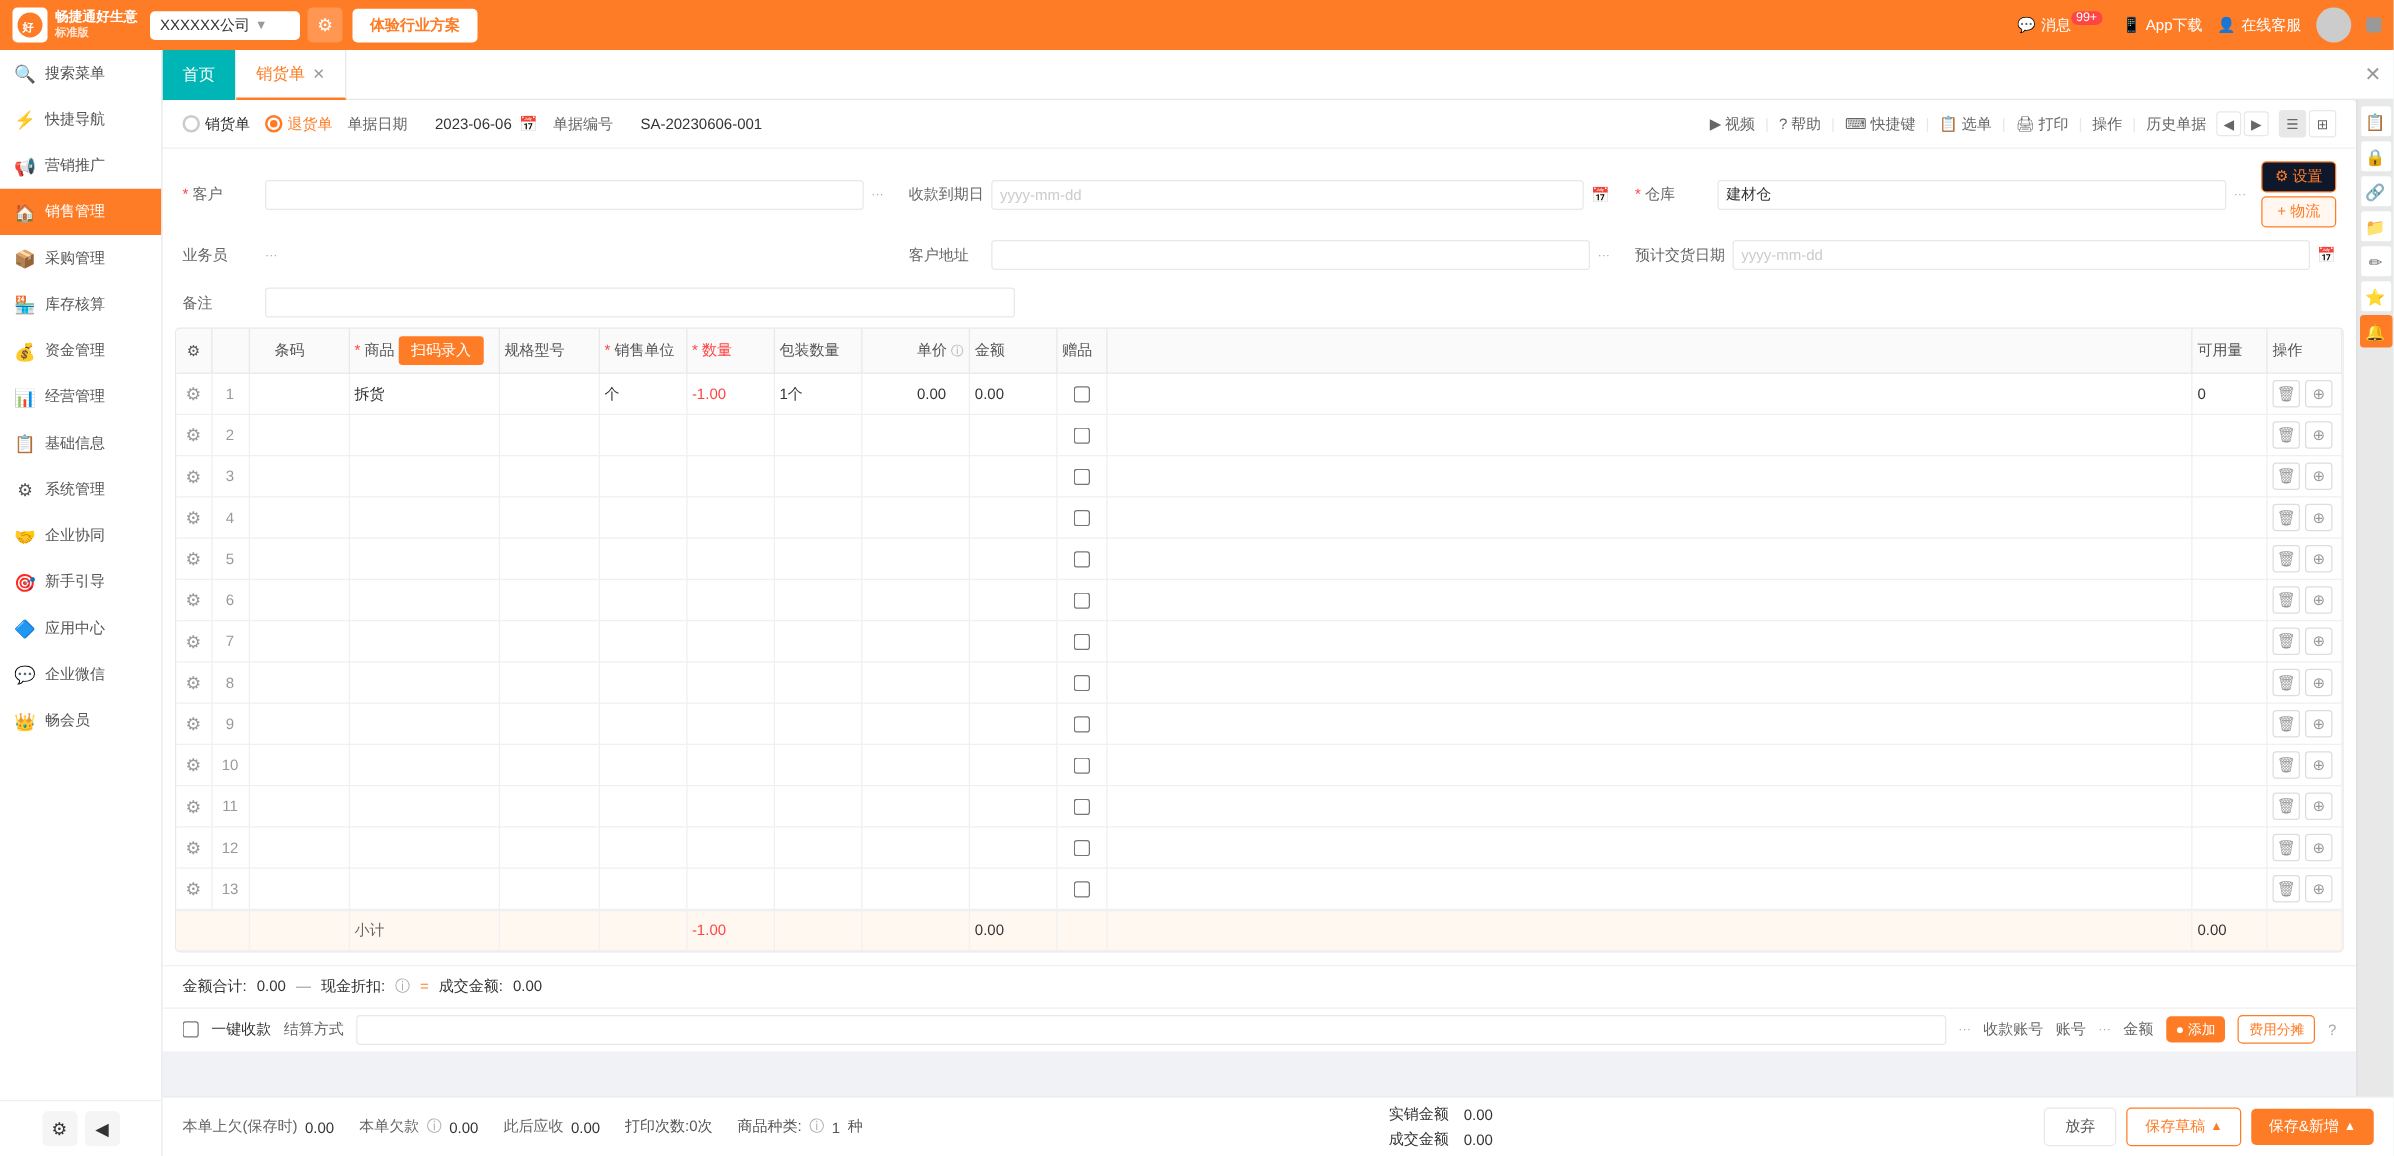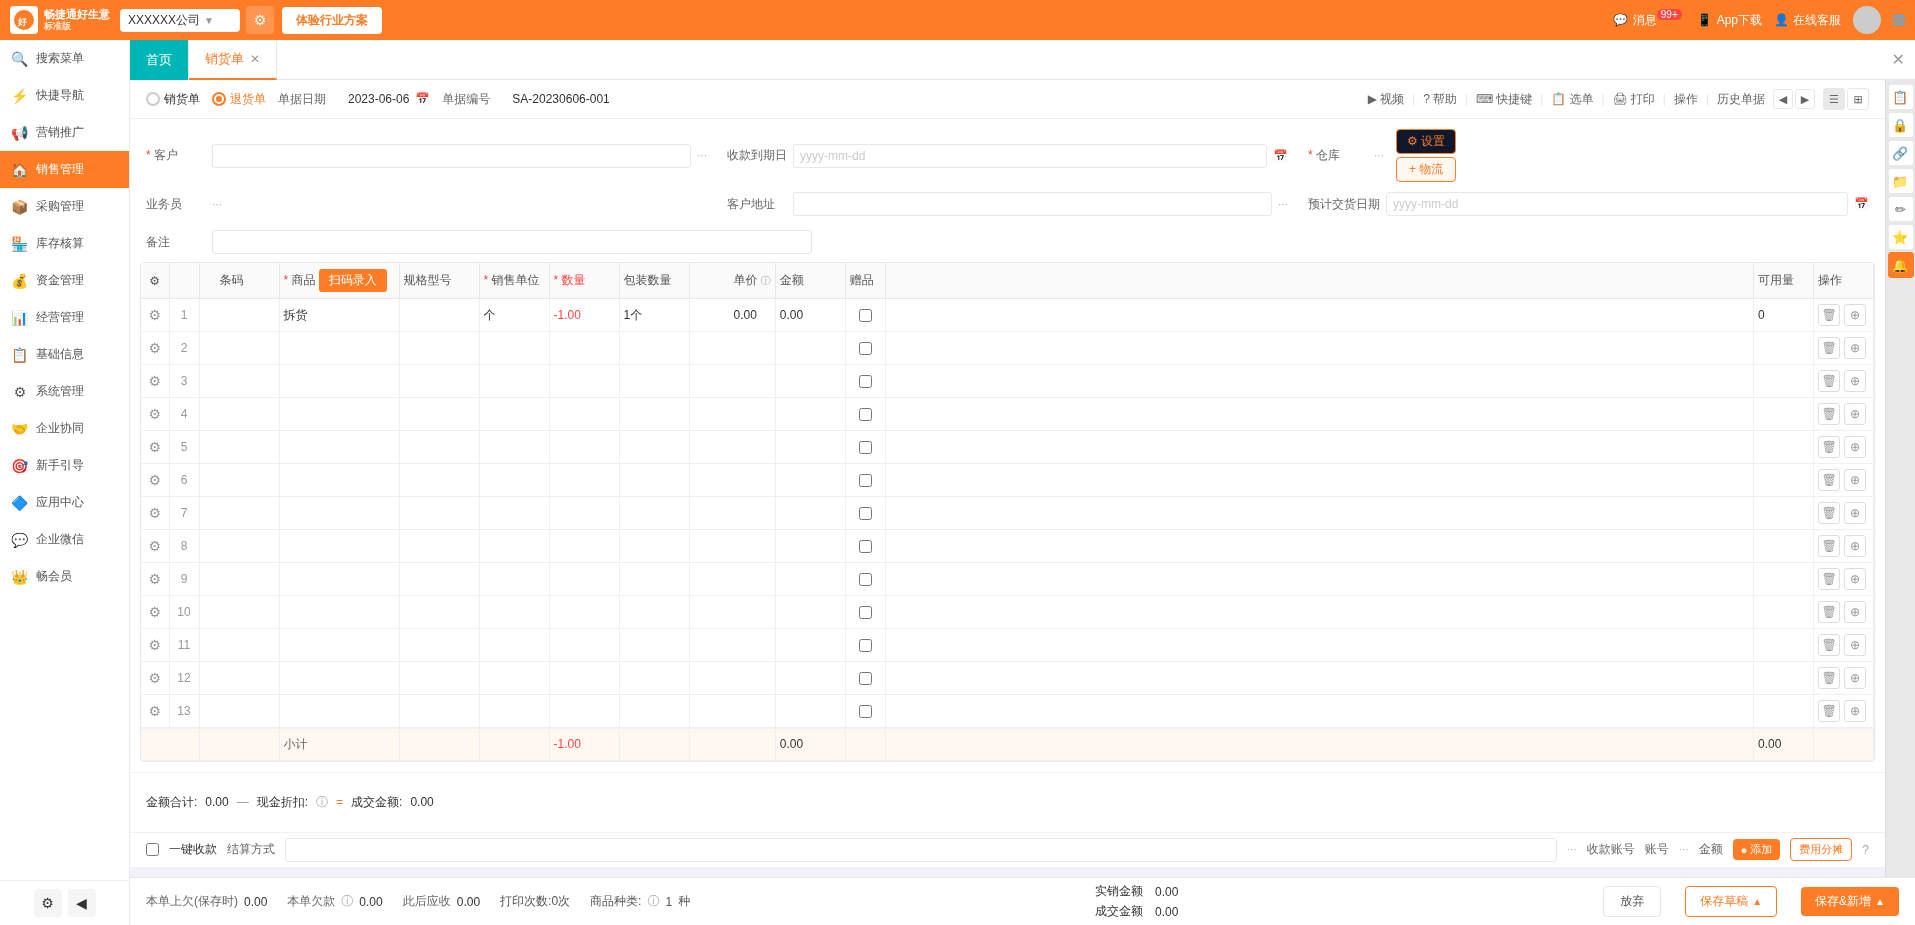--- a/index.html
+++ b/index.html
@@ -74,30 +74,30 @@
     .gear-col { width: 28px; text-align: center; }
     .gear-col-icon { color: #999; cursor: pointer; font-size: 14px; }
     .red-text { color: #ff4444; }
     .subtotal-row td { background: #fff8f0; font-weight: 500; border-top: 2px solid #f0f0f0; }
     .ops-cell { display: flex; gap: 4px; align-items: center; }
     .ops-btn { width: 22px; height: 22px; border: 1px solid #ddd; border-radius: 3px; display: flex; align-items: center; justify-content: center; cursor: pointer; color: #999; font-size: 12px; }
     .checkbox-cell { display: flex; justify-content: center; align-items: center; }
     input[type="checkbox"] { width: 13px; height: 13px; accent-color: #ff7c26; }
 
     
-    .form-footer { padding: 21px 16px; border-top: 1px solid #f0f0f0; display: flex; align-items: center; gap: 8px; font-size: 12px; }
+    .form-footer { padding: 8px 16px; border-top: 1px solid #f0f0f0; display: flex; align-items: center; gap: 8px; font-size: 12px; }
     .footer-dash { color: #999; }
     .footer-equals { color: #ff7c26; }
 
     
     .bottom-bar { height: 48px; background: #fff; border-top: 1px solid #e8e8e8; padding: 0 16px; display: flex; align-items: center; gap: 20px; font-size: 12px; flex-shrink: 0; }
     .bottom-info { display: flex; align-items: center; gap: 6px; color: #555; }
     .bottom-info-label { color: #666; }
     .bottom-info-value { color: #333; font-weight: 500; }
-    .bottom-actions { margin-left: auto; display: flex; align-items: center; gap: 24px; }
+    .bottom-actions { margin-left: auto; display: flex; align-items: center; gap: 8px; }
     .btn-abandon { border: 1px solid #e8e8e8; background: #fff; color: #555; border-radius: 4px; padding: 6px 16px; font-size: 12px; cursor: pointer; }
     .btn-save-draft { border: 1px solid #ff7c26; background: #fff; color: #ff7c26; border-radius: 4px; padding: 6px 14px; font-size: 12px; cursor: pointer; display: flex; align-items: center; gap: 4px; }
     .btn-save-new { background: #ff7c26; color: #fff; border: none; border-radius: 4px; padding: 6px 14px; font-size: 12px; cursor: pointer; display: flex; align-items: center; gap: 4px; }
     .btn-caret { font-size: 10px; }
 
     
     .right-tools { width: 30px; background: #e8e8e8; display: flex; flex-direction: column; align-items: center; padding: 4px 0; gap: 2px; flex-shrink: 0; border-left: 1px solid #ddd; }
     .right-tool-btn { width: 26px; height: 26px; background: #fff; border-radius: 3px; display: flex; align-items: center; justify-content: center; cursor: pointer; font-size: 13px; color: #666; border: 1px solid #e8e8e8; }
     .right-tool-btn.active { background: #ff7c26; color: #fff; border-color: #ff7c26; }
 
@@ -333,20 +333,21 @@
                 <input class="field-input" type="text" style="flex: 1 1 0%;">
                 <span class="field-dots">···</span>
               </div>
               <div class="field-row">
                 <span class="field-label">收款到期日</span>
                 <input class="field-input" type="text" placeholder="yyyy-mm-dd" style="flex: 1 1 0%;">
                 <span class="field-cal">📅</span>
               </div>
               <div class="field-row">
                 <span class="field-label required">仓库</span>
+                <input class="field-input" type="text" value="建材仓" style="flex: 1 1 0%;">
                 <span class="field-dots">···</span>
                 <div style="display:flex;flex-direction:column;gap:3px;margin-left:6px;">
                   <button class="set-btn">⚙ 设置</button>
                   <button class="logistics-btn">+ 物流</button>
                 </div>
               </div>
 
               <div class="field-row">
                 <span class="field-label">业务员</span>
                 <span class="field-dots">···</span>

